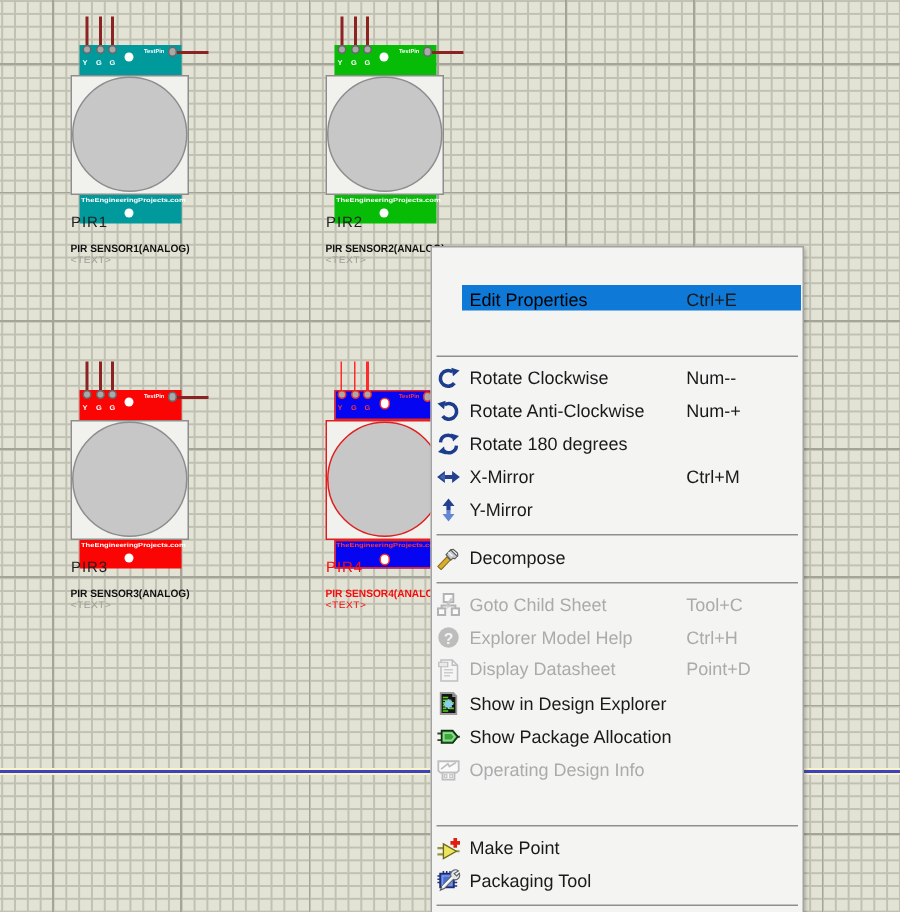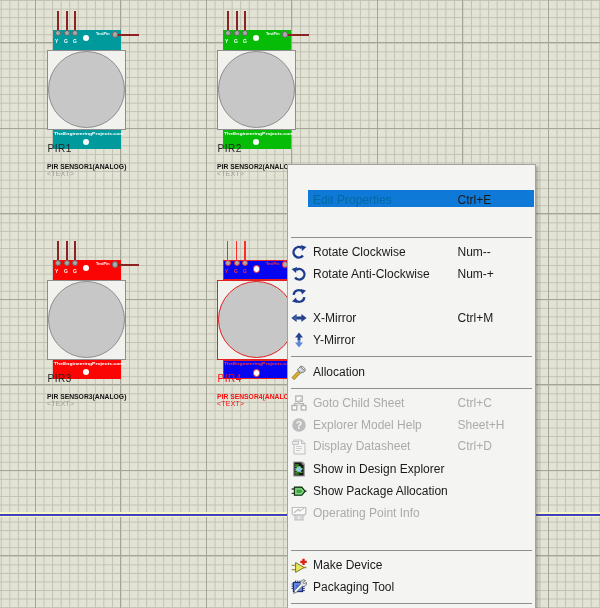--- a/index.html
+++ b/index.html
@@ -41,21 +41,21 @@
 
 #menu{position:absolute;left:287px;top:163.5px;width:246.5px;height:450px;
   background:#F4F4F3;border:1.3px solid #A2A2A2;
   box-shadow:1.5px 1.5px 2.5px rgba(60,60,50,.35);font-size:12px;color:#1a1a1a;}
 .mi{position:absolute;left:0;width:100%;height:22px;}
 .mi .ic{position:absolute;left:3px;top:3px;width:16px;height:16px;}
 .mi .tx{position:absolute;left:25px;top:3.5px;white-space:nowrap;}
 .mi .sc{position:absolute;left:169.5px;top:3.5px;white-space:nowrap;color:#1a1a1a;}
 .mi.dis .tx,.mi.dis .sc{color:#ABABAB;}
 .hl{position:absolute;left:20px;top:1.2px;width:225.5px;height:17px;background:#0E79D6;}
-.hl2{position:relative;color:#0369a1;}
+.hl2{position:relative;color:#000000;}
 .msep{position:absolute;left:3px;width:241px;height:1px;background:#8F8F8F;}
 </style>
 </head>
 <body>
 <div id="stage">
 <svg id="gridsvg" width="600" height="608" shape-rendering="crispEdges">
   <defs>
     <pattern id="g" width="8.55" height="8.55" x="0.8" y="0.05" patternUnits="userSpaceOnUse">
       <rect width="8.55" height="8.55" fill="#E3E3D5"></rect>
       <path d="M0 .5H8.55M.5 0V8.55" stroke="#C1C1B3" stroke-width="1" fill="none"></path>
@@ -194,20 +194,21 @@
         <span class="tx">Rotate Anti-Clockwise</span>
         <span class="sc">Num-+</span>
       </div>
   <div class="mi" style="top:120.8px">
         <span class="ic"><svg width="16" height="16" viewBox="0 0 16 16">
             <path d="M2.7 6.9a5 5 0 0 1 8.6-3.2" fill="none" stroke="#1C3C8C" stroke-width="2.3"></path>
             <path d="M9.8 1l5.2 1.6-4 3.8z" fill="#1C3C8C"></path>
             <path d="M13.3 9.1a5 5 0 0 1-8.6 3.2" fill="none" stroke="#1C3C8C" stroke-width="2.3"></path>
             <path d="M6.2 15L1 13.4l4-3.8z" fill="#1C3C8C"></path>
           </svg></span>
+        <span class="tx">Rotate 180 degrees</span>
       </div>
   <div class="mi" style="top:164.9px">
         <span class="ic"><svg width="16" height="16" viewBox="0 0 16 16">
             <path d="M6.6 8V5.4H4L8 .4l4 5H9.4V8z" fill="#24418E"></path>
             <path d="M6.6 8v2.6H4l4 5 4-5H9.4V8z" fill="#6287D6"></path>
           </svg></span>
         <span class="tx">Y-Mirror</span>
       </div>
   <div class="mi" style="top:142.9px">
         <span class="ic"><svg width="16" height="16" viewBox="0 0 16 16">
@@ -218,53 +219,53 @@
         <span class="sc">Ctrl+M</span>
       </div>
   <div class="msep" style="top:191.5px"></div>
   <div class="mi" style="top:196.9px">
         <span class="ic"><svg width="16" height="16" viewBox="0 0 16 16">
             <path d="M.9 13.6L7 7.2l2.2 2.2-6.1 6.4z" fill="#D9AE2E" stroke="#8A6D1F" stroke-width="0.7"></path>
             <path d="M6.4 5.8l3-3.2 4.4 4.3-1.6 1.7-1.2-.5-1.4 1.3z" fill="#C9CDD2" stroke="#5E5E5E" stroke-width="0.8"></path>
             <path d="M9.2 2.6l2-.4 2.8 2.5.2 2.2" fill="none" stroke="#5E5E5E" stroke-width="0.8"></path>
             <path d="M8 4.2l2.6 2.6" stroke="#F2F4F6" stroke-width="1"></path>
           </svg></span>
-        <span class="tx">Allocation</span>
+        <span class="tx">Decompose</span>
       </div>
   <div class="msep" style="top:223.4px"></div>
   <div class="mi dis" style="top:227.5px">
         <span class="ic"><svg width="16" height="16" viewBox="0 0 16 16">
             <g fill="none" stroke="#B2B2B2" stroke-width="1.3">
               <rect x="4.8" y="1" width="6.4" height="5.4" fill="#FBFBFB"></rect>
               <rect x="1" y="10.6" width="4.8" height="4.4" fill="#FBFBFB"></rect>
               <rect x="10.2" y="10.6" width="4.8" height="4.4" fill="#FBFBFB"></rect>
               <path d="M8 6.4v2.2M3.4 10.6V8.6h9.2v2"></path>
             </g>
             <path d="M9.8 3.2L5.6 8.8l2.4.2-3 3.4 4.8-3.8-2.2-.4 3-3.6z" fill="#C9C9C9"></path>
           </svg></span>
         <span class="tx">Goto Child Sheet</span>
-        <span class="sc">Ctrl+C</span>
+        <span class="sc">Tool+C</span>
       </div>
   <div class="mi dis" style="top:249.5px">
         <span class="ic"><svg width="16" height="16" viewBox="0 0 16 16">
             <circle cx="8" cy="8" r="6.8" fill="#BDBDBD"></circle>
             <text x="8" y="12" font-family="Liberation Sans,sans-serif" font-size="10.5" font-weight="bold" fill="#F5F5F5" text-anchor="middle">?</text>
           </svg></span>
         <span class="tx">Explorer Model Help</span>
-        <span class="sc">Sheet+H</span>
+        <span class="sc">Ctrl+H</span>
       </div>
   <div class="mi dis" style="top:271.3px">
         <span class="ic"><svg width="16" height="16" viewBox="0 0 16 16">
             <path d="M3 1h7.5L14 4.5V15H3z" fill="#F5F5F5" stroke="#BEBEBE" stroke-width="1"></path>
             <path d="M10.5 1v3.5H14" fill="none" stroke="#BEBEBE" stroke-width="1"></path>
             <path d="M5 7.5h6M5 9.5h6M5 11.5h4" stroke="#CDCDCD" stroke-width="1"></path>
             <path d="M1.5 2.5h6v3h-6z" fill="#E9E9E9" stroke="#BEBEBE" stroke-width="0.8"></path>
           </svg></span>
         <span class="tx">Display Datasheet</span>
-        <span class="sc">Ctrl+D</span>
+        <span class="sc">Point+D</span>
       </div>
   <div class="mi" style="top:315.5px">
         <span class="ic"><svg width="16" height="16" viewBox="0 0 16 16">
             <path d="M0.6 6h3M0.6 10.4h3M13.6 8.2h2" stroke="#3C3C3C" stroke-width="1.3"></path>
             <path d="M3.4 4.1h7.4l3.4 4.1-3.4 4.1H3.4z" fill="#3FA53F" stroke="#0F2F0F" stroke-width="1.1"></path>
             <path d="M4.8 5.8h5.4l2 2.4-2 2.4H4.8z" fill="none" stroke="#8FDB8F" stroke-width="1.2"></path>
           </svg></span>
         <span class="tx">Show Package Allocation</span>
       </div>
   <div class="mi" style="top:293.8px">
@@ -282,30 +283,30 @@
       </div>
   <div class="mi dis" style="top:337.5px">
         <span class="ic"><svg width="16" height="16" viewBox="0 0 16 16">
             <g fill="#FAFAFA" stroke="#BEBEBE" stroke-width="1.2">
               <path d="M1.2 2.5h13.6v6.2l-1.4 1.4H2.6L1.2 8.7z"></path>
               <path d="M4 10.1h8v4.7H4z"></path>
             </g>
             <path d="M3 7.8l4.6-3.6 1 1.8L13 3.4" stroke="#BEBEBE" stroke-width="1.1" fill="none"></path>
             <path d="M5.3 11.4h1.6v2H5.3zM8.9 11.4h1.8v2H8.9z" fill="none" stroke="#C6C6C6" stroke-width="0.9"></path>
           </svg></span>
-        <span class="tx">Operating Point Info</span>
+        <span class="tx">Operating Design Info</span>
       </div>
   <div class="msep" style="top:385px"></div>
   <div class="mi" style="top:390.3px">
         <span class="ic"><svg width="16" height="16" viewBox="0 0 16 16">
             <path d="M0.6 7.4h4M0.6 11.6h4M12.6 9.5h2.8" stroke="#97973F" stroke-width="1.4"></path>
             <path d="M4.6 4.6L13.2 9.5 4.6 14.4z" fill="#EDE55C" stroke="#6E681A" stroke-width="0.9"></path>
             <path d="M11.3.7h2.4v2h2v2.4h-2v2h-2.4v-2h-2V2.7h2z" fill="#DF2010"></path>
           </svg></span>
-        <span class="tx">Make Device</span>
+        <span class="tx">Make Point</span>
       </div>
   <div class="mi" style="top:411.5px">
         <span class="ic"><svg width="16" height="16" viewBox="0 0 16 16">
             <g stroke="#25357E" stroke-width="1">
               <path d="M2.6 5h-2M2.6 7.2h-2M2.6 9.4h-2M11.4 7.2h2.4M11.4 9.4h2.4M11.4 11.6h2.4M4.6 3.6v-2M6.8 3.6v-2M9 3.6v-2"></path>
             </g>
             <rect x="2.4" y="3.4" width="9.2" height="9.2" fill="#4A6FD4" stroke="#1B2B70" stroke-width="1.1"></rect>
             <rect x="4" y="5" width="6" height="6" fill="none" stroke="#7E9AE6" stroke-width="1"></rect>
             <path d="M14.6 1.6a3.1 3.1 0 0 0-4.3.3 3.1 3.1 0 0 0-.6 3.3L3.6 11.8l-1 2.6 2.6-1 6.1-6.1a3.1 3.1 0 0 0 3.3-.7 3.1 3.1 0 0 0 .6-3.4L13.4 5 11.8 3.4z" fill="#E4E7EA" stroke="#5E6166" stroke-width="0.8"></path>
             <path d="M4 12.4l6.4-6.4" stroke="#FAFBFC" stroke-width="1.1"></path>

